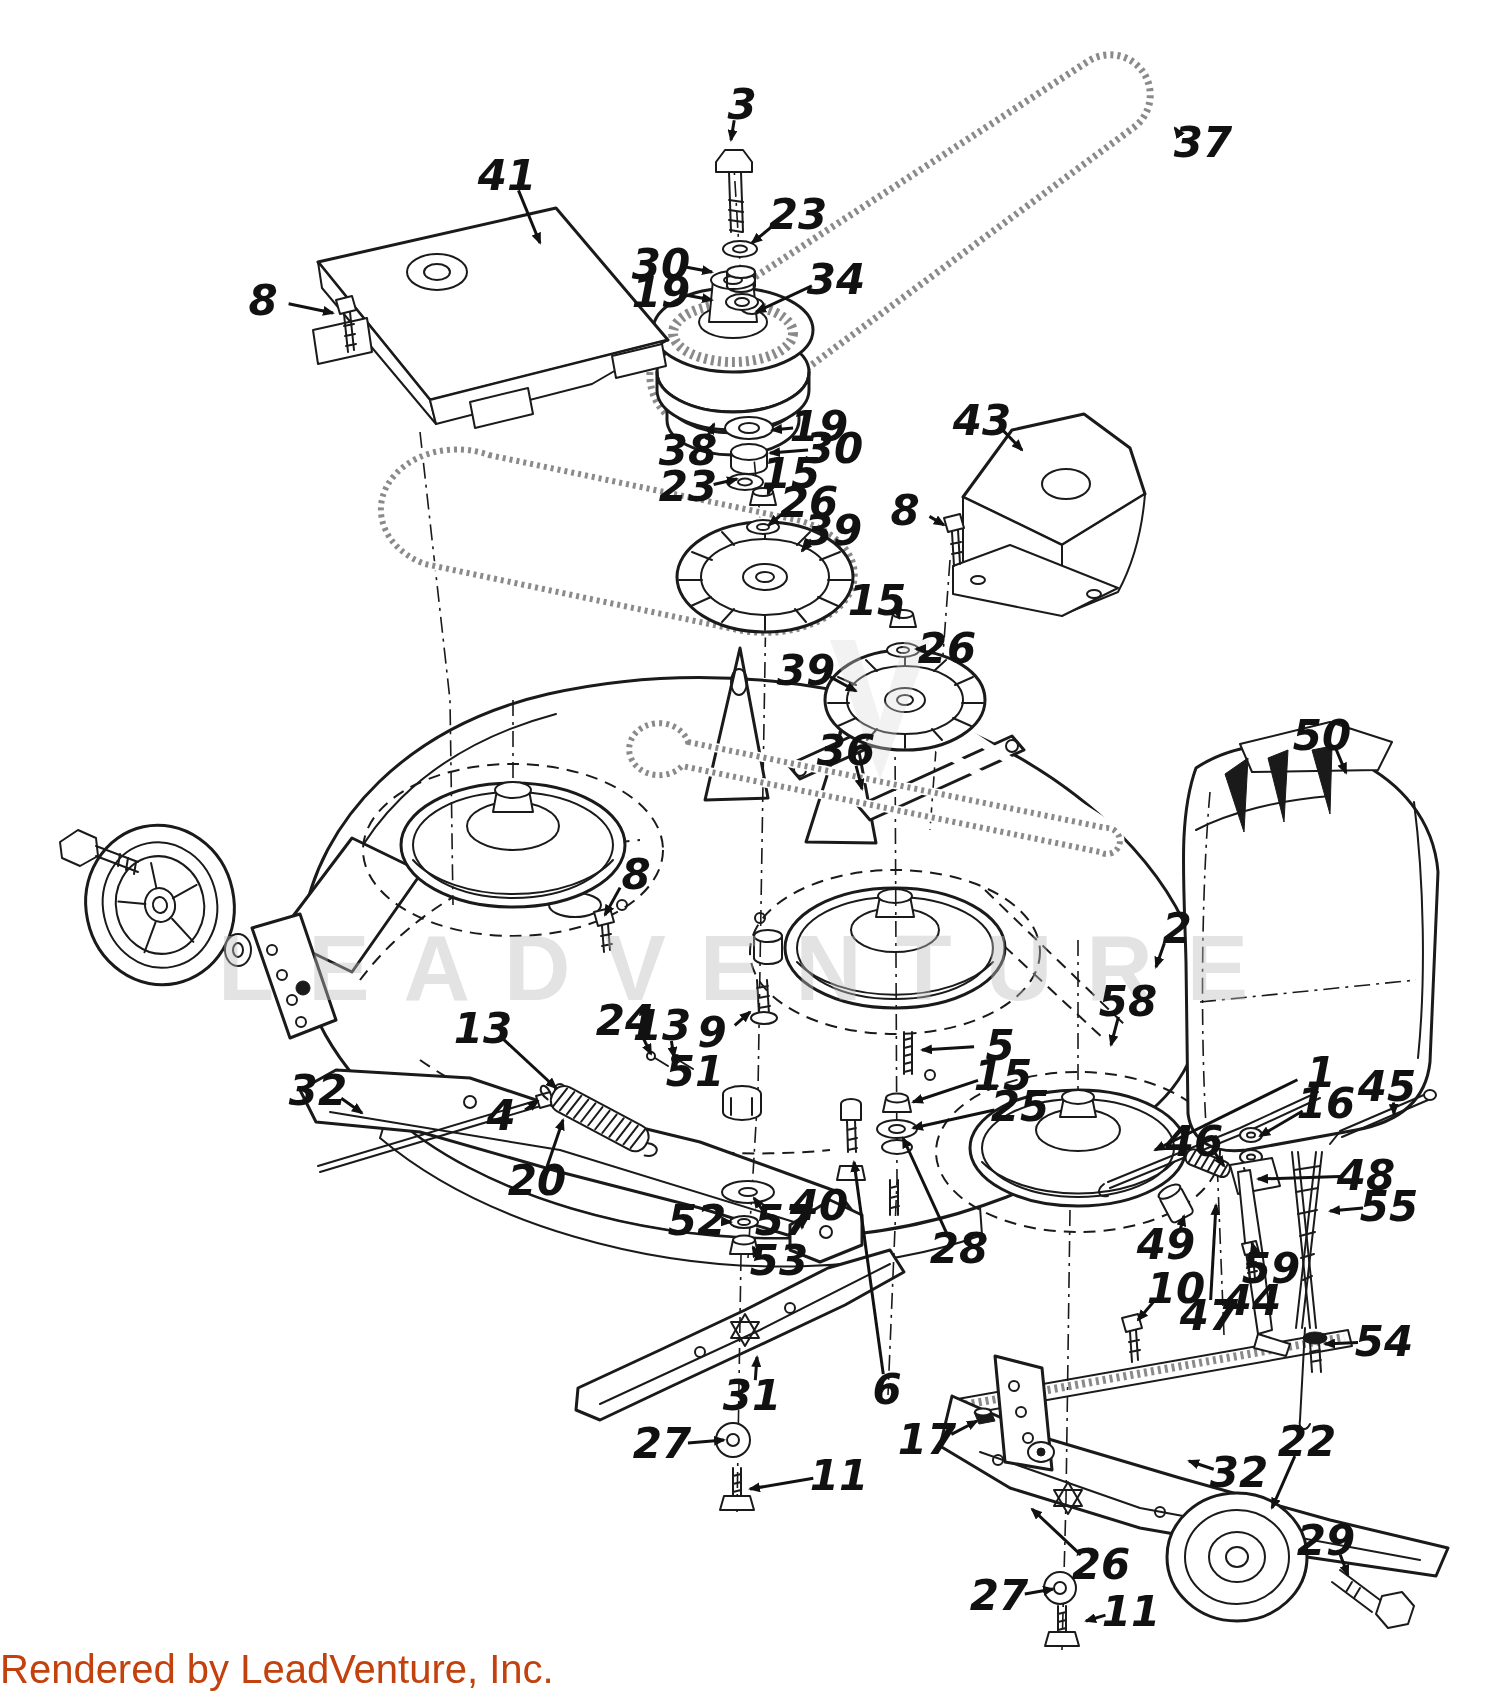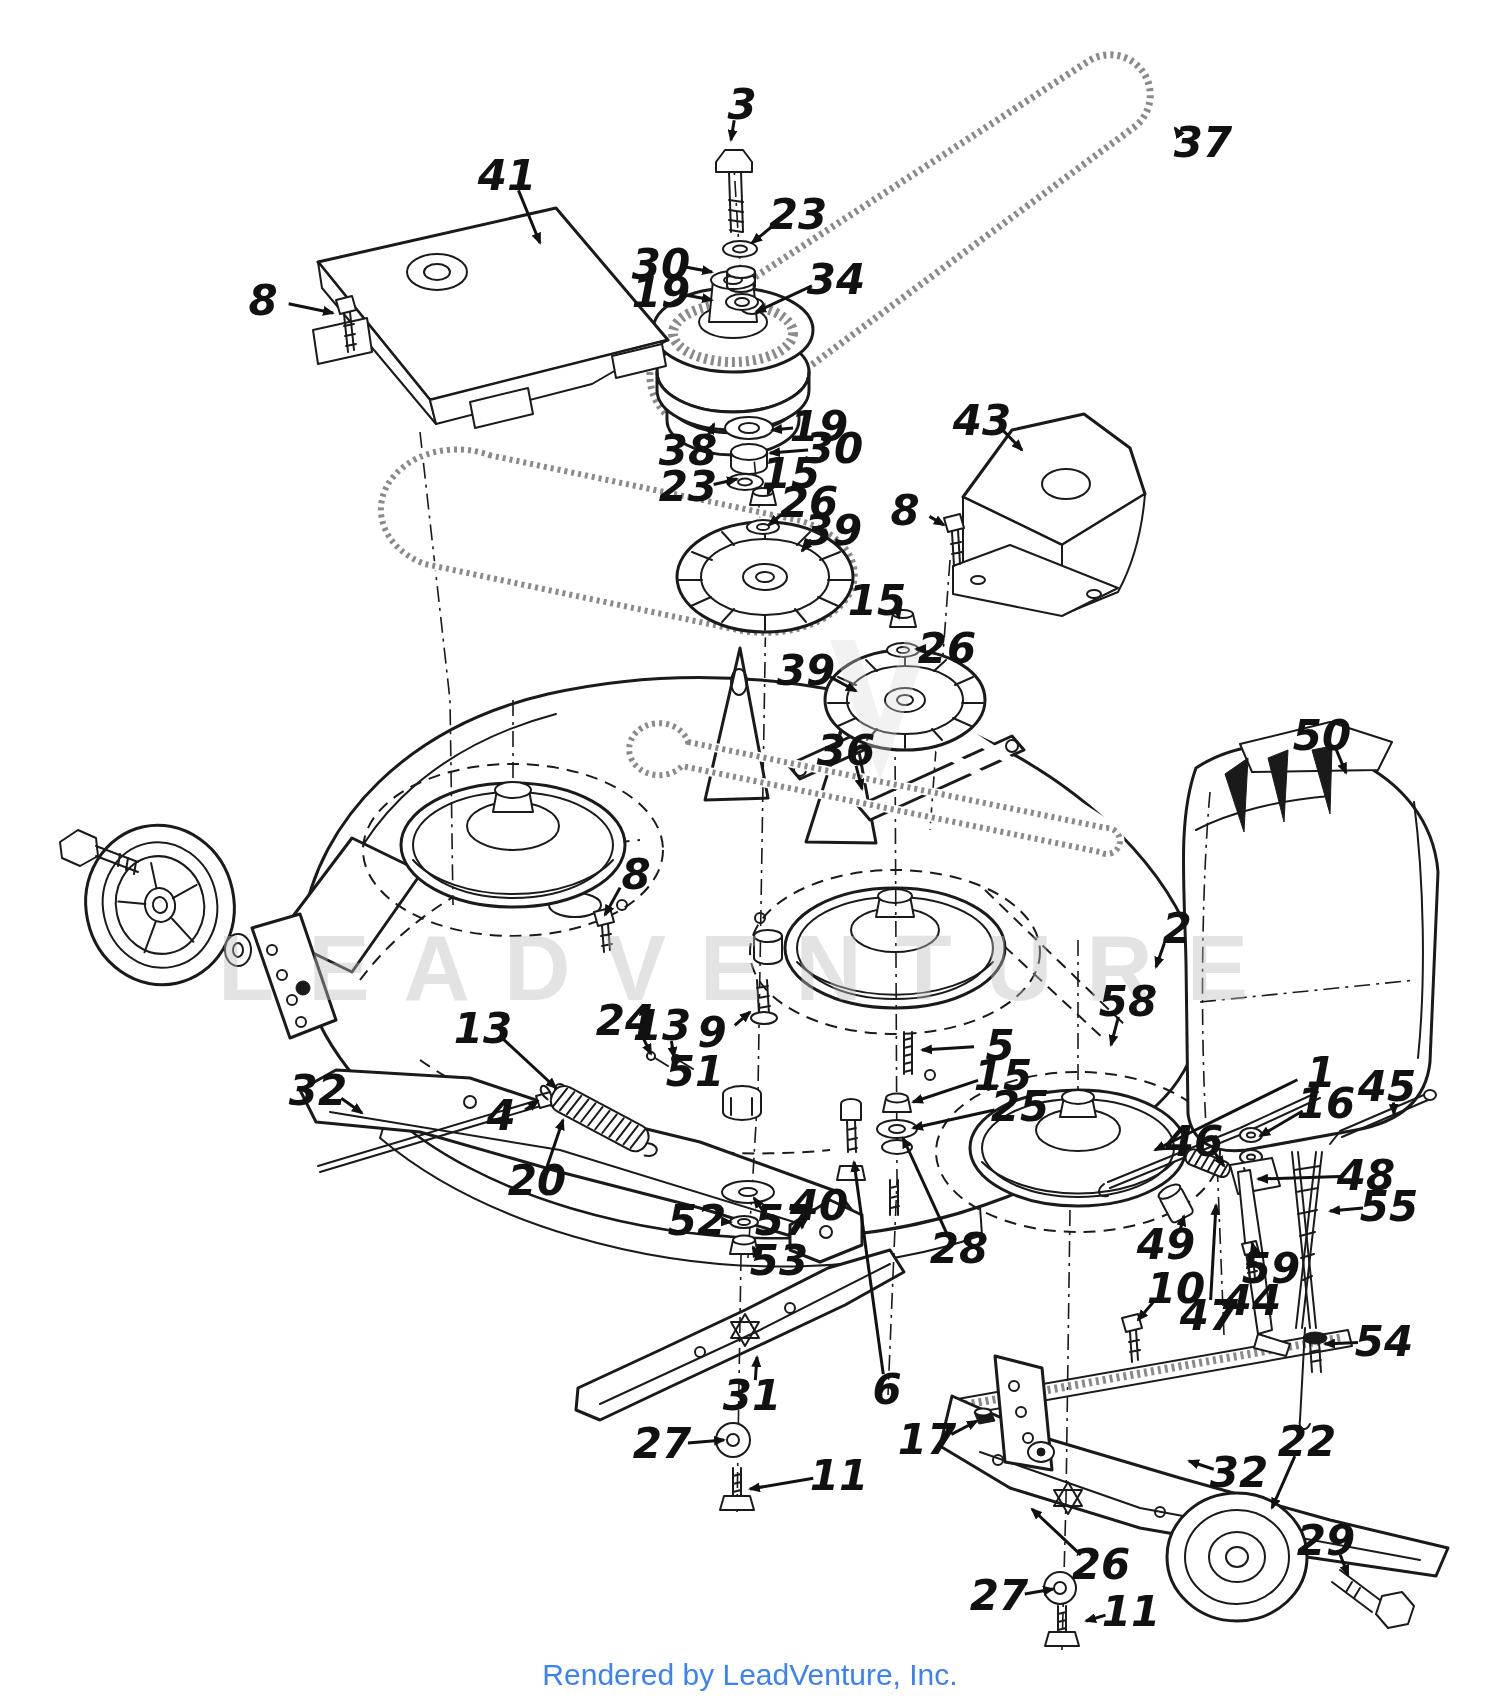--- a/index.html
+++ b/index.html
@@ -10,22 +10,22 @@
   .ink-thin{stroke:#1a1a1a;fill:none;stroke-width:2;stroke-linecap:round;stroke-linejoin:round;}
   .white{fill:#ffffff;stroke:#1a1a1a;stroke-width:3;stroke-linejoin:round;}
   .white-thin{fill:#ffffff;stroke:#1a1a1a;stroke-width:2;stroke-linejoin:round;}
   .dark{fill:#1a1a1a;stroke:#1a1a1a;stroke-width:1;}
   .axis{stroke:#1a1a1a;fill:none;stroke-width:1.6;stroke-dasharray:16 6 3 6;}
   .dashed{stroke:#1a1a1a;fill:none;stroke-width:2;stroke-dasharray:12 8;}
   .stipple{stroke:#8a8a8a;fill:none;stroke-dasharray:3 4;}
   .callout-text{font-family:"DejaVu Sans",sans-serif;font-style:italic;font-weight:bold;
                 font-size:42px;fill:#111;}
   .leader{stroke:#111;stroke-width:3;fill:none;}
-  #footer{position:absolute;left:0;right:0;bottom:8px;text-align:center;
-          font-family:"Liberation Sans",sans-serif;font-size:30px;color:#3b82f6;}
+  #footer{position:absolute;left:0;right:0;bottom:8px;
+          font-family:"Liberation Sans",sans-serif;font-size:40px;color:#c2410c;}
   .wm{font-family:"Liberation Sans",sans-serif;font-weight:bold;fill:#bdbdbd;opacity:.42;
       font-size:92px;letter-spacing:34px;}
 </style>
 </head>
 <body>
 
 <div id="stage">
   <svg id="art" width="1500" height="1700" viewBox="0 0 1500 1700">
     <defs>
       <marker id="arw" markerWidth="12" markerHeight="10" refX="10" refY="5" orient="auto" markerUnits="userSpaceOnUse">

